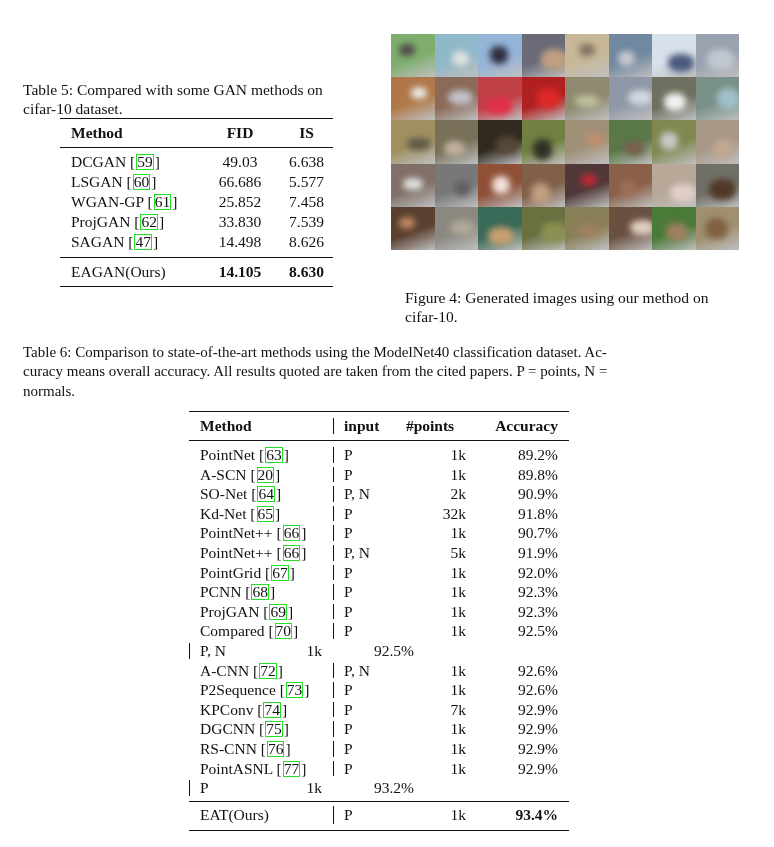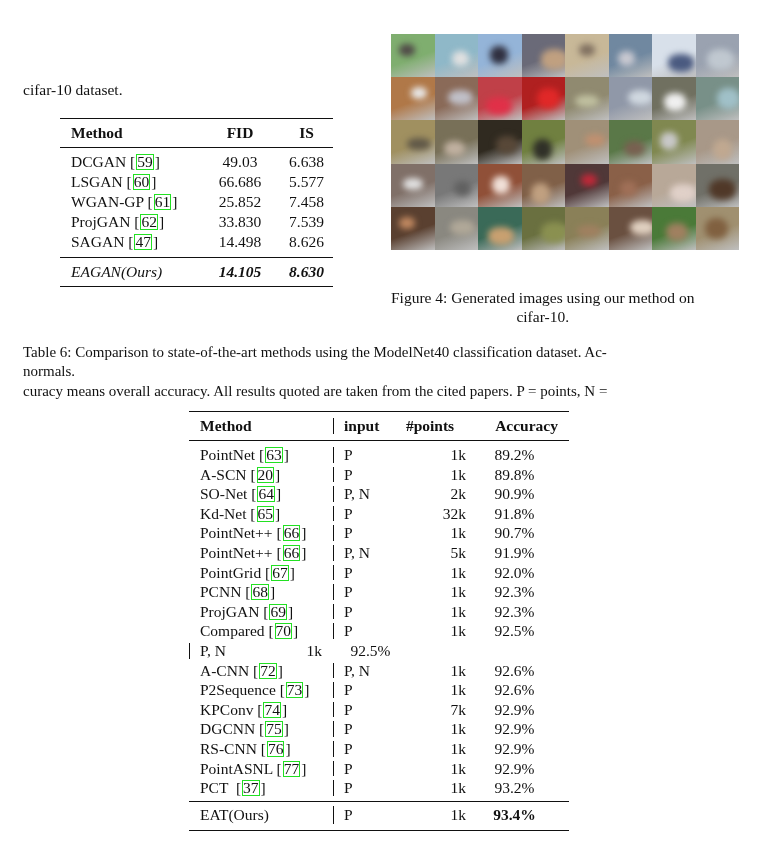--- a/index.html
+++ b/index.html
@@ -40,32 +40,33 @@
   }
 
   
   #t6 { left: 189px; top: 411px; width: 380px; }
   .t6-row { display: flex; font-size: 15.5px; height: 19.6px; line-height: 19.6px; }
   .t6-row > div { box-sizing: border-box; }
   .t6-row .c-m { width: 144px; padding-left: 11px; }
   .t6-row .c-sep { width: 1px; background: #111; margin: 2px 0; }
   .t6-row .c-in { width: 55px; padding-left: 10px; }
   .t6-row .c-pts { width: 82px; text-align: right; padding-right: 5px; }
-  .t6-row .c-acc { width: 98px; text-align: center; padding-right: 11px; }
+  .t6-row .c-acc { width: 98px; text-align: right; padding-right: 11px; }
   .t6-head { height: 28px; line-height: 28px; font-weight: bold; }
   .t6-head .c-sep { margin: 6px 0; }
   .t6-head .c-pts { text-align: center; padding-right: 0; }
   .t6-head .c-acc { text-align: right; }
   .t6-body { padding: 4px 0 3px 0; }
   .t6-last { padding: 2px 0 4px 0; }
 </style>
 </head>
 <body>
 
 <div class="abs caption" style="left:23px; top:80px;">
+  <div>Table 5: Compared with some GAN methods on</div>
   <div>cifar-10 dataset.</div>
 </div>
 
 <div id="t5" class="abs">
   <div class="rule-thick"></div>
   <div class="t5-row t5-head">
     <div class="c-method">Method</div>
     <div class="c-fid">FID</div>
     <div class="c-is">IS</div>
   </div>
@@ -91,21 +92,21 @@
         <div class="c-fid">33.830</div>
         <div class="c-is">7.539</div>
       </div>
       <div class="t5-row">
         <div class="c-method"><span>SAGAN [</span><span class="cite">47</span><span>]</span></div>
         <div class="c-fid">14.498</div>
         <div class="c-is">8.626</div>
       </div>
     </div>
   <div class="rule-thin"></div>
-  <div class="t5-row" style="height:28px; line-height:28px;font-style:italic;">
+  <div class="t5-row" style="height:28px; line-height:28px;">
     <div class="c-method">EAGAN(Ours)</div>
     <div class="c-fid bold">14.105</div>
     <div class="c-is bold">8.630</div>
   </div>
   <div class="rule-thick"></div>
 </div>
 
 <div id="figgrid" class="abs">
     <div class="cell" style="background: linear-gradient(160deg, rgb(127, 174, 111) 0%, rgb(127, 174, 111) 55%, rgba(0, 0, 0, 0.25) 100%);">
       <div class="blob" style="left: 8px; top: 10px; width: 16px; height: 12px; background: rgb(80, 74, 72);"></div>
@@ -222,29 +223,29 @@
       <div class="blob" style="left: 21px; top: 13px; width: 25px; height: 15px; background: rgb(224, 208, 192);"></div>
     </div>
     <div class="cell" style="background: linear-gradient(160deg, rgb(74, 122, 56) 0%, rgb(74, 122, 56) 55%, rgba(0, 0, 0, 0.25) 100%);">
       <div class="blob" style="left: 14px; top: 16px; width: 22px; height: 18px; background: rgb(160, 128, 96);"></div>
     </div>
     <div class="cell" style="background: linear-gradient(160deg, rgb(160, 144, 112) 0%, rgb(160, 144, 112) 55%, rgba(0, 0, 0, 0.25) 100%);">
       <div class="blob" style="left: 9px; top: 11px; width: 23px; height: 21px; background: rgb(128, 96, 64);"></div>
     </div>
   </div>
 
-<div class="abs caption" style="left:391px; top:288px;text-align:center;">
+<div class="abs caption" style="left:405px; top:288px;">
   <div>Figure 4: Generated images using our method on</div>
   <div>cifar-10.</div>
 </div>
 
 <div class="abs caption" style="left:23px; top:343px; width:730px; font-size:15px; line-height:19.3px;">
   <div>Table 6: Comparison to state-of-the-art methods using the ModelNet40 classification dataset. Ac-</div>
+  <div>curacy means overall accuracy. All results quoted are taken from the cited papers. P = points, N =</div>
   <div>normals.</div>
-  <div>curacy means overall accuracy. All results quoted are taken from the cited papers. P = points, N =</div>
 </div>
 
 <div id="t6" class="abs">
   <div class="rule-thick"></div>
   <div class="t6-row t6-head">
     <div class="c-m">Method</div>
     <div class="c-sep"></div>
     <div class="c-in">input</div>
     <div class="c-pts">#points</div>
     <div class="c-acc">Accuracy</div>
@@ -363,21 +364,20 @@
         <div class="c-acc">92.9%</div>
       </div>
       <div class="t6-row">
         <div class="c-m"><span style="white-space:pre">PointASNL [</span><span class="cite">77</span><span>]</span></div>
         <div class="c-sep"></div>
         <div class="c-in">P</div>
         <div class="c-pts">1k</div>
         <div class="c-acc">92.9%</div>
       </div>
       <div class="t6-row">
-        <div class="c-m"><span style="white-space:pre">PCT  [</span><span class="cite">37</span><span>]</span></div>
         <div class="c-sep"></div>
         <div class="c-in">P</div>
         <div class="c-pts">1k</div>
         <div class="c-acc">93.2%</div>
       </div>
     </div>
   <div class="rule-thin"></div>
   <div class="t6-last">
     <div class="t6-row" style="height:22px; line-height:22px;">
       <div class="c-m">EAT(Ours)</div>

